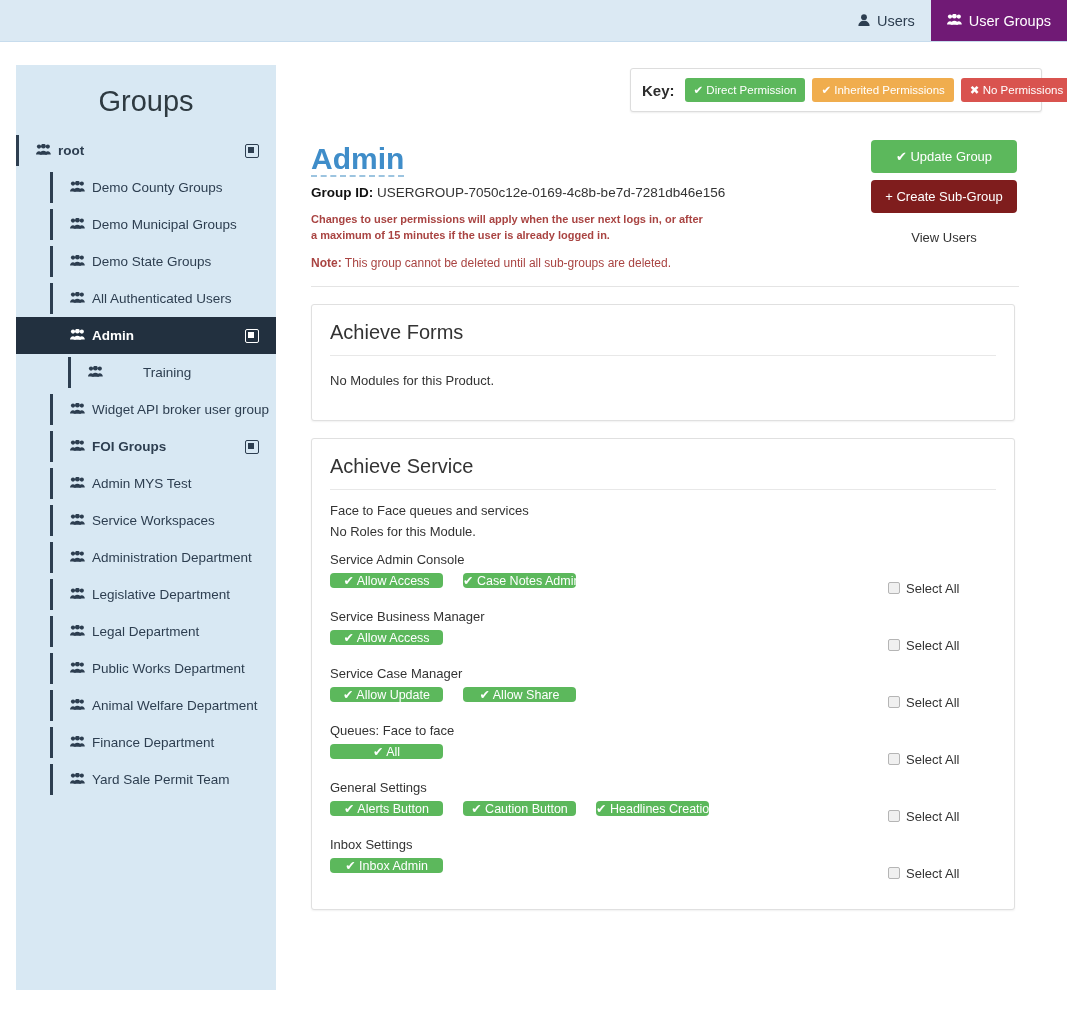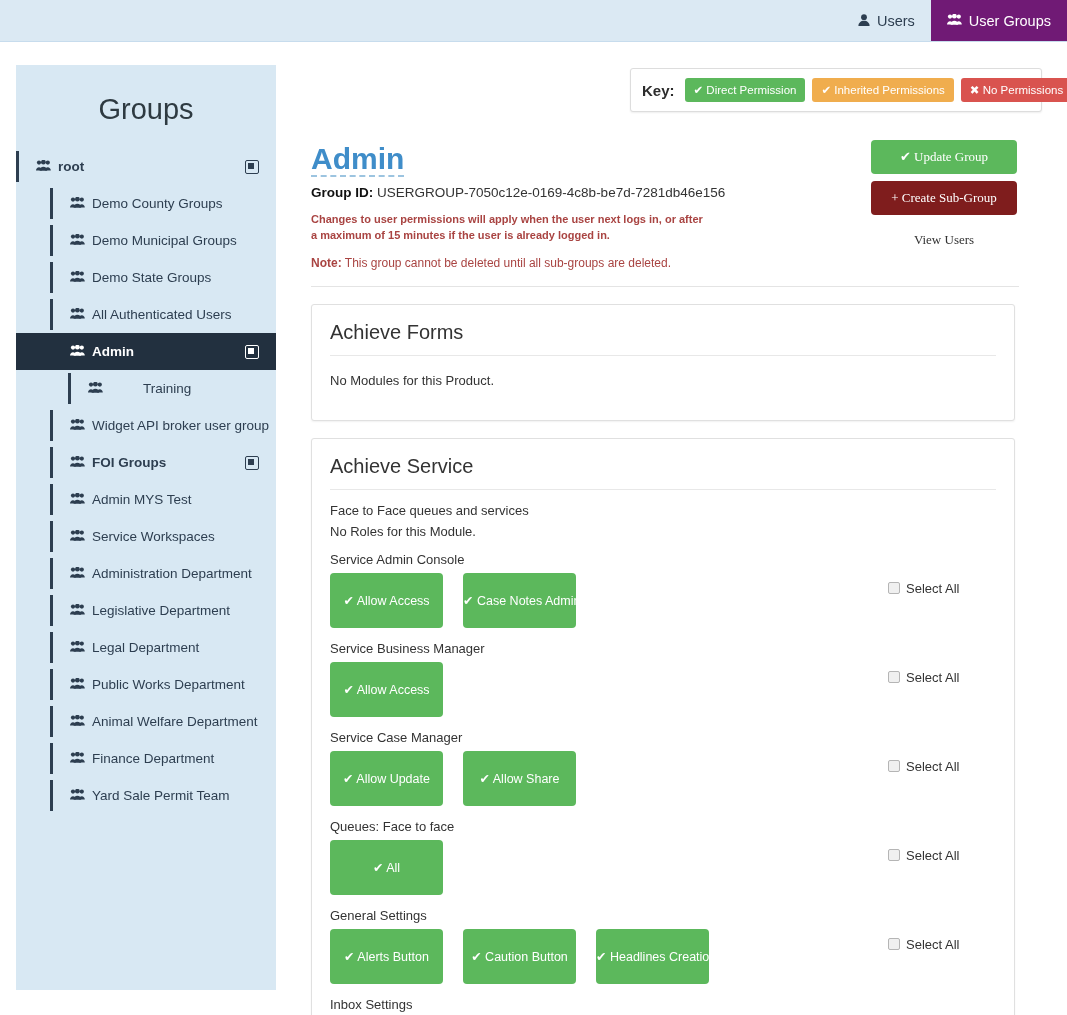--- a/index.html
+++ b/index.html
@@ -39,21 +39,21 @@
     width: 260px; height: 925px;
     background: #d8e8f3;
     overflow: hidden;
   }
   .sidebar-title {
     text-align: center;
     font-size: 29px;
     font-weight: 400;
     color: #2e3a41;
     padding: 20px 0 14px 0;
-    margin: 8px;
+    margin: 0;
   }
   .tree { padding: 0 0 12px 0; }
   .tree-row {
     position: relative;
     display: flex; align-items: center; justify-content: space-between;
     height: 37px;
     cursor: pointer;
   }
   .tree-row .bar {
     position: absolute; top: 3px; bottom: 3px;
@@ -143,21 +143,21 @@
   .headbtns {
     position: absolute; right: 20px; top: 20px;
     width: 146px;
     display: flex; flex-direction: column; gap: 7px;
   }
   .btn {
     border: none; border-radius: 4px;
     font-size: 13px; color: #fff;
     padding: 9px 0; cursor: pointer;
     text-align: center;
-    font-family: Liberation Serif, serif;
+    font-family: Liberation Sans, sans-serif;
   }
   .btn-green { background: #5cb85c; }
   .btn-blue  { background: #7f1d1d; }
   .btn-plain {
     background: #ffffff; color: #333;
     border: 1px solid #ffffff;
   }
   .hsep { margin: 0 18px; border-top: 1px solid #e4e4e4; margin-top: 16px; }
 
   
@@ -185,21 +185,21 @@
   .perm-btns {
     display: flex; gap: 20px;
     width: 510px;
     overflow: hidden;
     flex: 0 0 auto;
   }
   .perm-btn {
     background: #5cb85c; color: #ffffff;
     border: none; border-radius: 4px;
     font-size: 12.5px;
-    padding: 20px 0;
+    padding: 0 0;
     width: 113px;
     flex: 0 0 auto;
     text-align: center;
     cursor: pointer;
     white-space: nowrap;
     overflow: hidden;
     font-family: "Liberation Sans", sans-serif;
   }
   .selectall {
     display: flex; align-items: center; gap: 6px;

